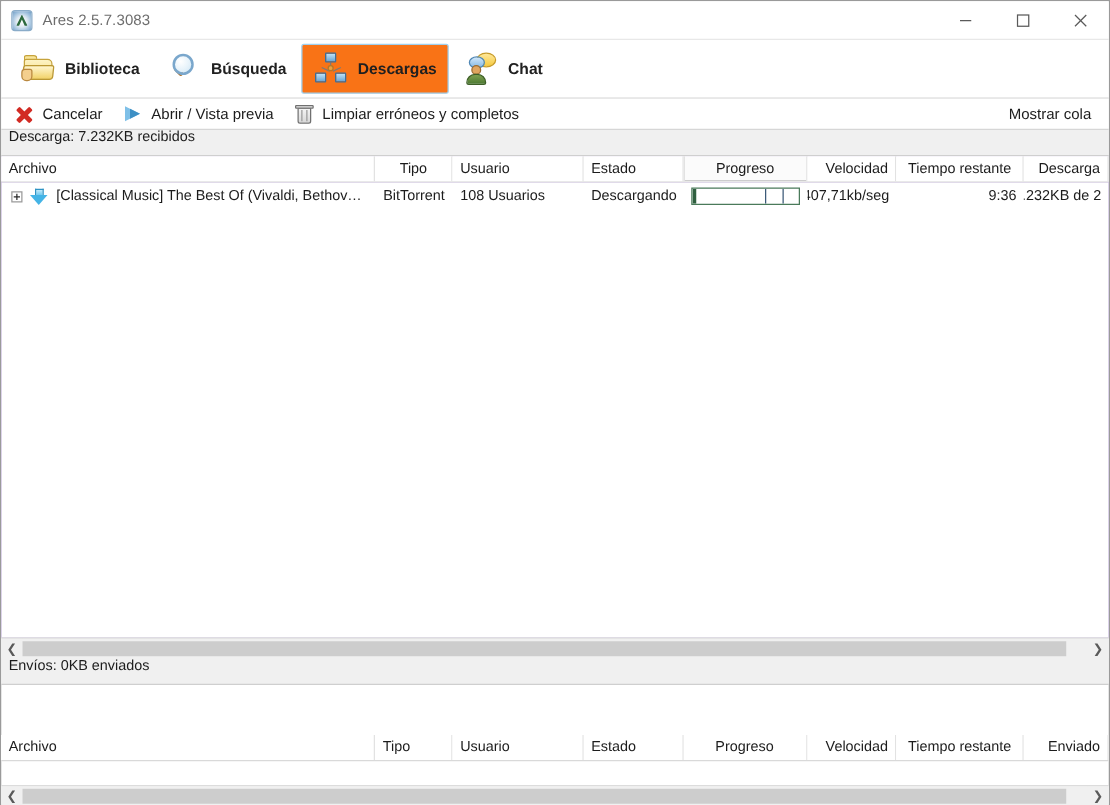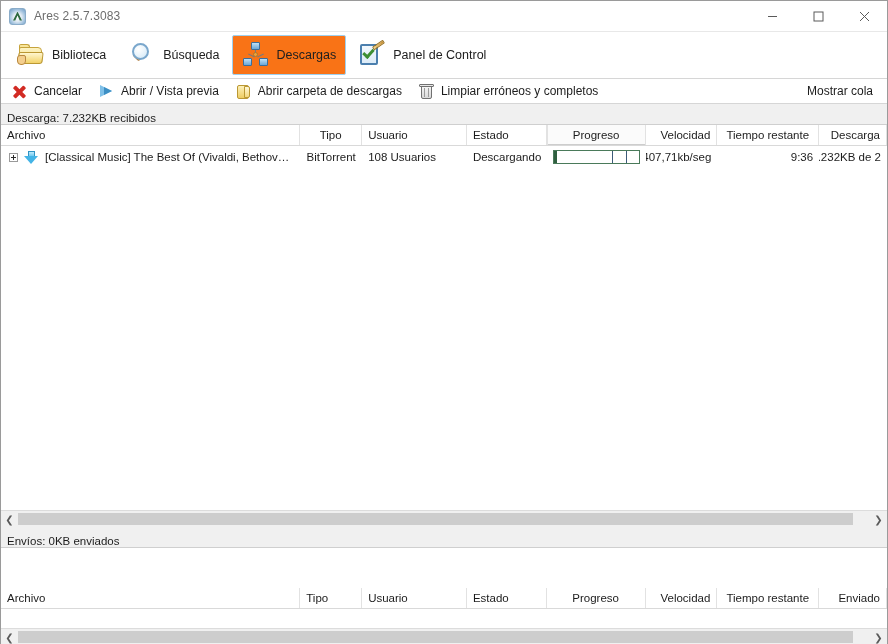--- a/index.html
+++ b/index.html
@@ -57,20 +57,21 @@
     padding-left: 6px;
     border-bottom: 1px solid #d6d6d6;
   }
   .tool-item {
     height: 40px;
     display: flex; align-items: center;
     padding: 0 9px; margin-right: 2px;
     border: 1px solid transparent;
     border-radius: 2px;
     white-space: nowrap;
+    font-weight: bold;
   }
   .tool-item.selected {
     background: #f97316;
     border-color: #9fd0ee;
   }
   .tool-label { font-size: 12.5px; color: #202020; margin-left: 7px; }
   .ticon { width: 28px; height: 28px; position: relative; flex: none; }
 
   
   .ic-folder { background: transparent; }
@@ -254,21 +255,21 @@
   .ic-trash .s2 { left: 10px; }
 
   .act-right { margin-left: auto; margin-right: 14px; }
   .link-text { font-size: 12px; color: #1c1c1c; margin-left: 21px; }
 
   
   .statusstrip {
     height: 21px; min-height: 21px;
     background: #f0f0f0;
     border-bottom: 1px solid #cfcfcf;
-    display: flex; align-items: flex-end;
+    display: flex; align-items: flex-start;
     padding-left: 6px;
     font-size: 11.5px; color: #1c1c1c;
   }
 
   
   .table-wrap { display: flex; flex-direction: column; background: #4c1d95; }
   .thead {
     height: 21px; min-height: 21px;
     display: flex; align-items: stretch;
     background: #ffffff;
@@ -421,49 +422,43 @@
           <span class="ln l2"></span>
           <span class="ln l3"></span>
         <span class="nd top"></span>
           <span class="nd bl"></span>
           <span class="nd br"></span>
           <span class="hub"></span>
       </span>
       <span class="tool-label">Descargas</span>
     </div>
 
-
     <div class="tool-item">
-      <span class="ticon ic-panel">
-        <span class="sheet"></span>
-          <span class="check"></span>
-          <span class="pen"></span>
+      <span class="ticon ic-chat">
+        <span class="bub"></span>
+          <span class="bub2"></span>
+          <span class="head"></span>
+          <span class="body"></span>
       </span>
-      <span class="tool-label">Panel de Control</span>
-    </div>
+      <span class="tool-label">Chat</span>
+    </div>
+
   </div>
 
   <div class="actionbar">
     <div class="act">
       <span class="aicon ic-x"></span>
       <span class="act-label">Cancelar</span>
     </div>
     <div class="act">
       <span class="aicon ic-play">
           <span class="tri"></span>
           <span class="tri2"></span>
         </span>
       <span class="act-label">Abrir / Vista previa</span>
-    </div>
-    <div class="act">
-      <span class="aicon ic-openfolder">
-          <span class="of-b"></span>
-          <span class="of-s"></span>
-        </span>
-      <span class="act-label">Abrir carpeta de descargas</span>
     </div>
     <div class="act">
       <span class="aicon ic-trash">
           <span class="can"></span>
           <span class="s1"></span>
           <span class="s2"></span>
           <span class="lid"></span>
         </span>
       <span class="act-label">Limpiar erróneos y completos</span>
     </div>

